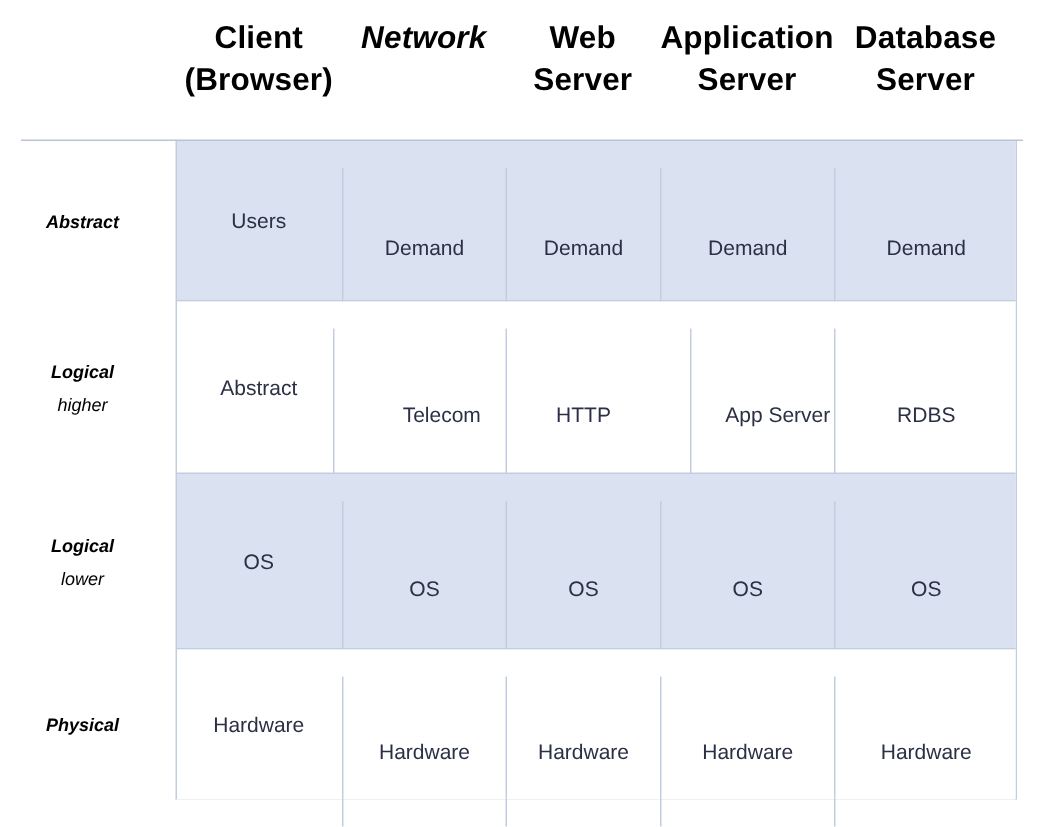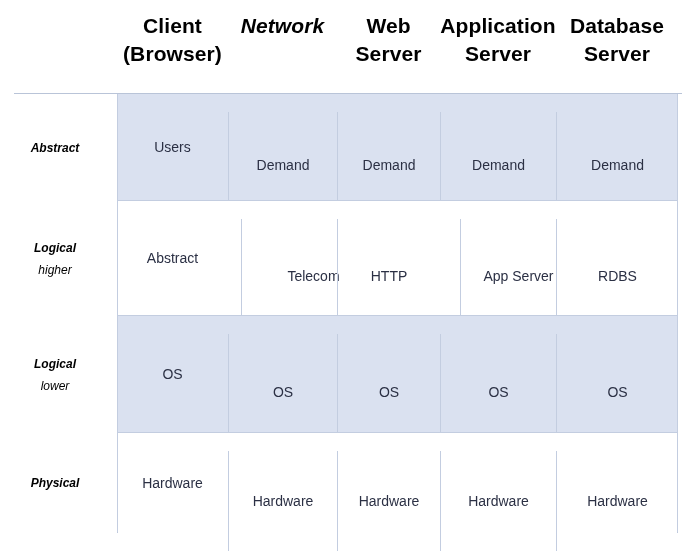--- a/index.html
+++ b/index.html
@@ -164,21 +164,21 @@
     <div class="grid-row shaded rule-bottom" id="row-0" style="top: 0px; height: 107px;">
       <div class="grid-cell" id="c-0-0" style="left: -1px; width: 111px;">Users</div>
       <div class="grid-cell divider" id="c-0-1" style="left: 110px; width: 109px;">Demand</div>
       <div class="grid-cell divider" id="c-0-2" style="left: 219px; width: 103px;">Demand</div>
       <div class="grid-cell divider" id="c-0-3" style="left: 322px; width: 116px;">Demand</div>
       <div class="grid-cell divider" id="c-0-4" style="left: 438px; width: 122px;">Demand</div>
     </div>
 
     <div class="grid-row plain rule-bottom" id="row-1" style="top: 107px; height: 115px;">
       <div class="grid-cell" id="c-1-0" style="left: -1px; width: 111px;">Abstract</div>
-      <div class="grid-cell divider" id="c-1-1" style="left: 123px; width: 109px; padding-left: 35px;">Telecom</div>
+      <div class="grid-cell divider" id="c-1-1" style="left: 104px; width: 109px; padding-left: 35px;">Telecom</div>
       <div class="grid-cell divider" id="c-1-2" style="left: 219px; width: 103px;">HTTP</div>
       <div class="grid-cell divider" id="c-1-3" style="left: 342px; width: 116px;">App Server</div>
       <div class="grid-cell divider" id="c-1-4" style="left: 438px; width: 122px;">RDBS</div>
     </div>
 
     <div class="grid-row shaded rule-bottom" id="row-2" style="top: 222px; height: 117px;">
       <div class="grid-cell" id="c-2-0" style="left: -1px; width: 111px;">OS</div>
       <div class="grid-cell divider" id="c-2-1" style="left: 110px; width: 109px;">OS</div>
       <div class="grid-cell divider" id="c-2-2" style="left: 219px; width: 103px;">OS</div>
       <div class="grid-cell divider" id="c-2-3" style="left: 322px; width: 116px;">OS</div>

